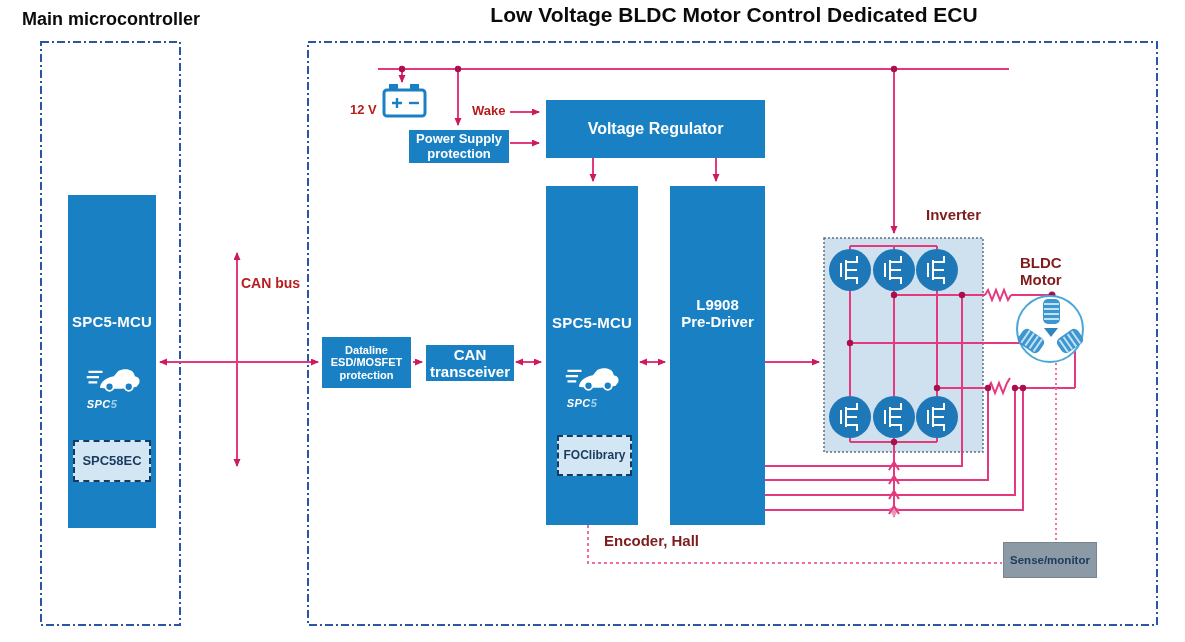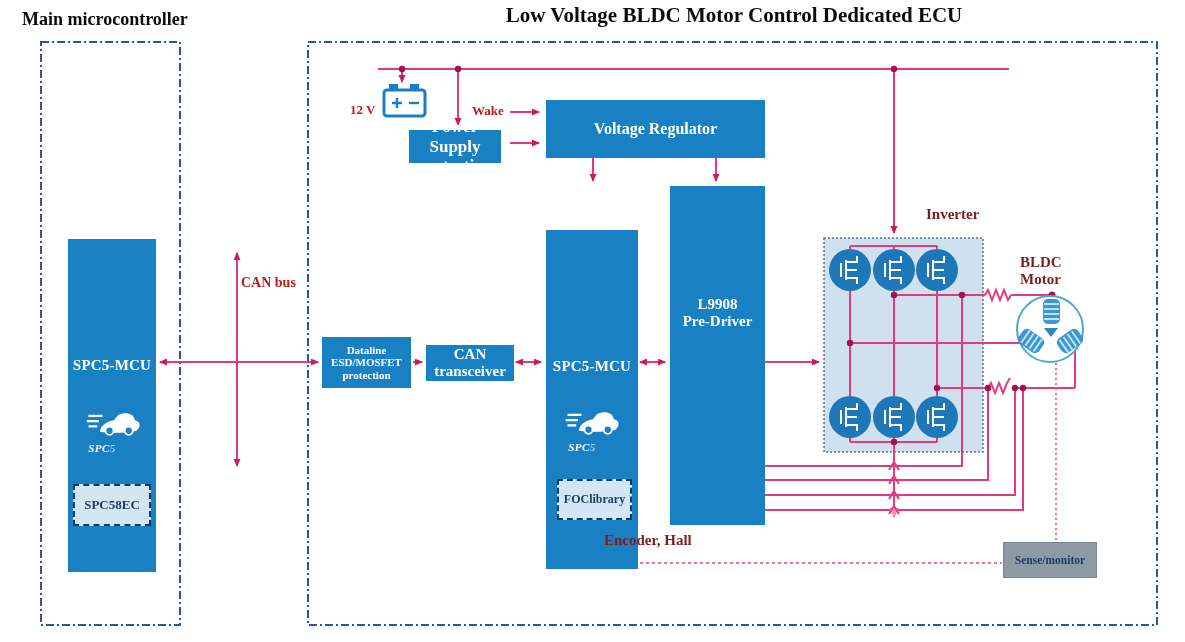--- a/index.html
+++ b/index.html
@@ -1,25 +1,25 @@
 <!DOCTYPE html>
 <html><head>
 <meta charset="utf-8">
 <style>
   html,body{margin:0;padding:0;background:#ffffff;}
   .stage{position:relative;width:1185px;height:642px;background:#fff;
-         font-family:Liberation Serif, serif;overflow:hidden;}
+         font-family:Liberation Sans, sans-serif;overflow:hidden;}
   .stage svg.wires{position:absolute;left:0;top:0;}
   .lbl{position:absolute;color:#b91c1c;font-weight:bold;}
   .lbl.black{color:#7f1d1d;}
   .blk{position:absolute;background:#1a80c4;color:#ffffff;font-weight:bold;
        display:flex;flex-direction:column;align-items:center;justify-content:center;
        text-align:center;line-height:1.15;}
   .blk span{display:block;}
-  .mcu{position:absolute;background:#1a80c4;margin-top:44px;}
+  .mcu{position:absolute;background:#1a80c4;}
   .mcu .mcu-title{position:absolute;width:100%;text-align:center;color:#fff;
        font-weight:bold;font-size:15px;letter-spacing:.2px;}
   .mcu .car{position:absolute;}
   .mcu .logo{position:absolute;width:100%;text-align:center;font-weight:bold;
        font-size:11px;font-style:italic;letter-spacing:.5px;color:#ffffff;}
   .mcu .logo .suffix{color:#9fd0ec;}
   .subbox{position:absolute;background:#d3e6f4;border:2px dashed #123c66;
        color:#1b3a5f;font-weight:bold;display:flex;flex-direction:row;
        align-items:center;justify-content:center;text-align:center;line-height:1.2;}
   .title-ecu{position:absolute;left:330px;top:3px;width:808px;text-align:center;
@@ -209,21 +209,21 @@
       <circle cx="50" cy="26" r="4.6" fill="#1a80c4" stroke="#ffffff" stroke-width="2"></circle>
     </svg>
     <div class="logo" style="top:203px;transform:translateX(-10px);">
       <span style="display:inline">SPC</span><span style="display:inline" class="suffix">5</span>
     </div>
     <div class="subbox" style="left:5px;top:245px;width:74px;height:38px;font-size:13px;">
       <span>SPC58EC</span>
     </div>
   </div>
 
-  <div class="blk" style="left:409px;top:130px;width:92px;height:33px;font-size:17px;">
+  <div class="blk" style="left:409px;top:130px;width:100px;height:33px;font-size:13px;">
     <span>Power Supply</span>
     <span>protection</span>
   </div>
 
   <div class="blk" style="left:546px;top:100px;width:219px;height:58px;font-size:16px;">
     <span>Voltage Regulator</span>
   </div>
 
   <div class="blk" style="left:322px;top:337px;width:89px;height:51px;font-size:11px;">
     <span>Dataline</span>

